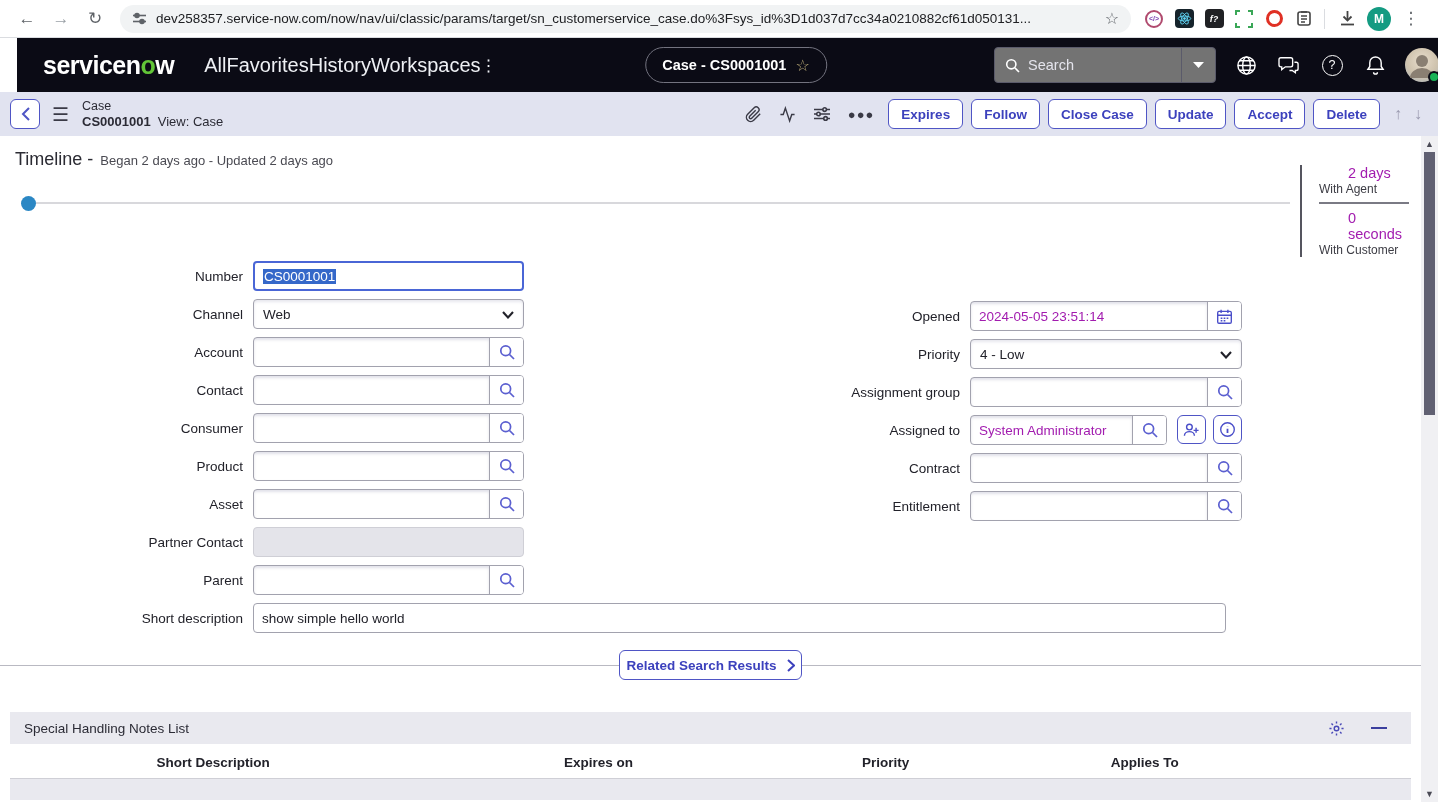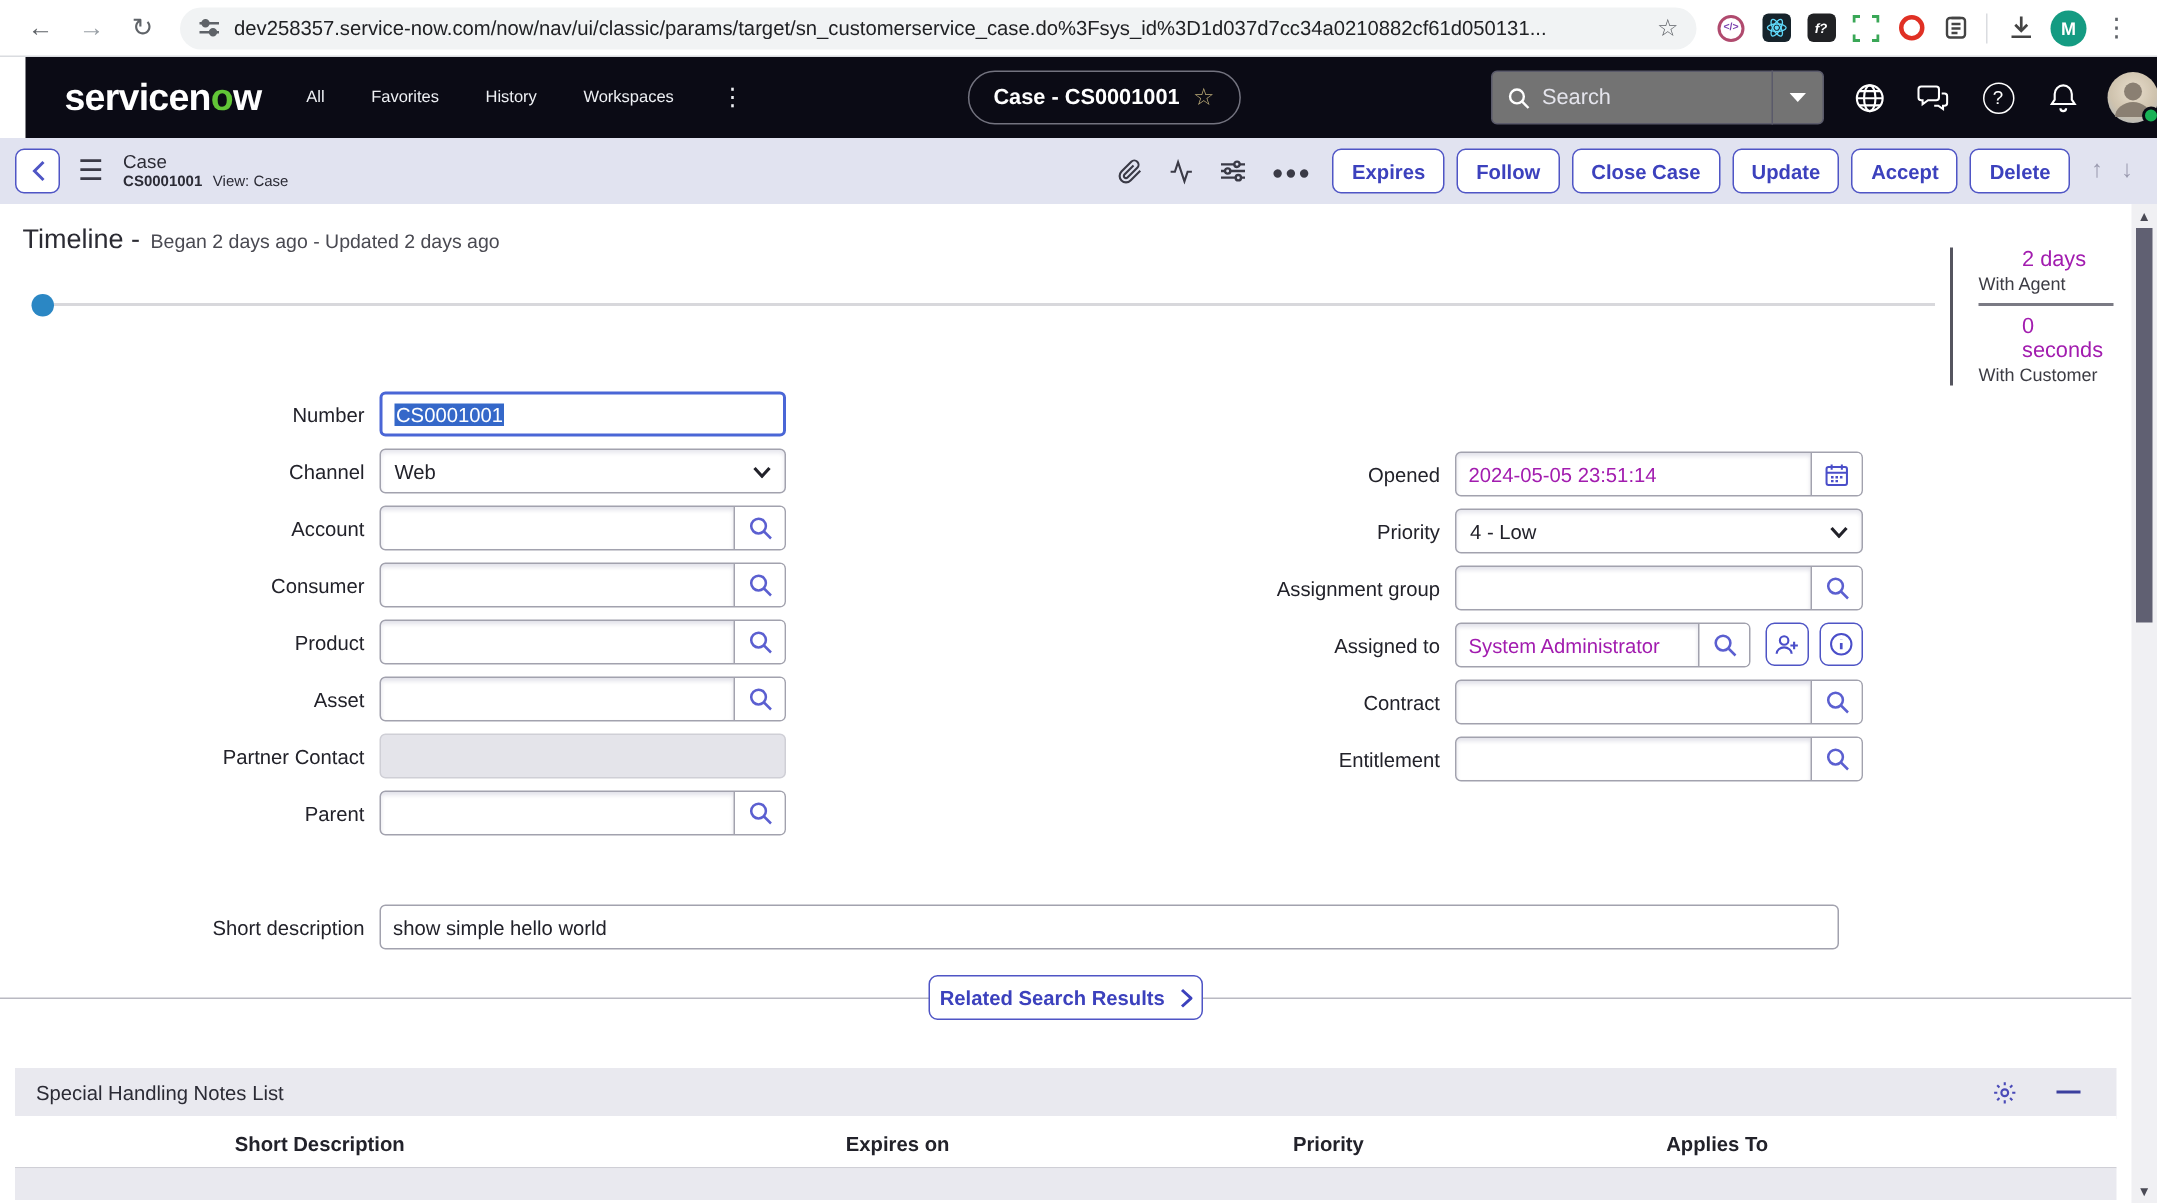--- a/index.html
+++ b/index.html
@@ -26,21 +26,21 @@
               font-size:7px; font-weight:bold; display:flex; align-items:center; justify-content:center; }
   .vsep { width:1px; height:20px; background:#dadce0; margin:0 5px; flex:0 0 auto; }
   #chr-avatar { width:24px; height:24px; border-radius:50%; background:#149b82; color:#fff; font-size:12px;
                 font-weight:bold; display:flex; align-items:center; justify-content:center; }
 
   
   #snhead { position:absolute; top:38px; left:17px; width:1438px; height:54px; background:#0b0b15;
             display:flex; align-items:center; }
   #logo { font-size:25px; font-weight:bold; color:#fff; letter-spacing:-0.5px; margin:0 30px 0 26px; }
   #logo .green { color:#62c537; }
-  .nav-item { color:#eef0f4; font-size:11px; margin-right:31px; }
+  .nav-item { color:#eef0f4; font-size:20px; }
   #nav-more { color:#eef0f4; font-size:16px; margin-right:10px; }
   #ctx-pill { position:absolute; left:50%; transform:translateX(-50%); height:36px; border:1px solid #73737f;
               border-radius:18px; display:flex; align-items:center; padding:0 16px; gap:9px; }
   #ctx-pill .t { color:#fff; font-size:14.5px; font-weight:bold; }
   #ctx-pill .star { color:#bfae79; font-size:16px; }
   #sn-right { margin-left:auto; display:flex; align-items:center; margin-right:16px; }
   #searchbox { width:222px; height:36px; background:#737373; border:1px solid #5a5a6a; border-radius:4px;
                display:flex; align-items:center;justify-content:flex-end; }
   #searchbox .mag { margin:0 8px 0 10px; display:flex; }
   #search-ph { color:#e4e4ec; font-size:14.5px; flex:1; }
@@ -55,21 +55,21 @@
                     border:2px solid #0b0b15; border-radius:50%; }
 
   
   #formbar { position:absolute; top:92px; left:0; width:1438px; height:44px; background:#e1e3f0;
              display:flex; align-items:center; padding:0 10px; }
   #back-btn { width:30px; height:30px; background:#fff; border:1px solid #4f55c5; border-radius:6px;
               display:flex; align-items:center; justify-content:center; }
   #burger { font-size:19px; color:#3a3a46; margin:0 4px 0 12px; }
   #rec-title { margin-left:9px; line-height:1.2; }
   #rec-type { font-size:12.5px; color:#2b2b35; }
-  #rec-sub { font-size:10px; color:#2b2b35; }
+  #rec-sub { font-size:13px; color:#2b2b35; }
   #rec-sub b { margin-right:7px; }
   #fb-right { margin-left:auto; display:flex; align-items:center; }
   .fb-ico { margin-right:17px; display:flex; color:#3a3a46; }
   .fb-dots { font-size:13px; color:#3a3a46; letter-spacing:1px; margin-right:14px; }
   .ui-btn { height:30px; background:#fff; border:1px solid #4f55c5; border-radius:6px; color:#3c41bd;
             font-size:13.5px; font-weight:bold; padding:0 12px; margin-right:8px; font-family:"Liberation Sans",sans-serif; }
   .nav-arrow { font-size:16px; color:#9b9bb0; margin:0 6px; }
 
   
   #content { position:absolute; top:136px; left:0; width:1421px; height:666px; background:#fff; }
@@ -353,20 +353,34 @@
                 <div class="lookupbtn">
                   <svg width="16" height="16" viewBox="0 0 16 16" fill="none" stroke="#5b5fd0" stroke-width="1.7">
                     <circle cx="6.7" cy="6.7" r="4.9"></circle>
                     <path d="M10.5 10.5 L15 15"></path>
                   </svg>
                 </div>
               </div>
             </div>
           </div>
           <div class="frow">
+            <div class="flabel">Contact</div>
+            <div class="fwrap" style="width: 271px;">
+              <div class="refbox" style="width: 271px;">
+                <div class="reftext"></div>
+                <div class="lookupbtn">
+                  <svg width="16" height="16" viewBox="0 0 16 16" fill="none" stroke="#5b5fd0" stroke-width="1.7">
+                    <circle cx="6.7" cy="6.7" r="4.9"></circle>
+                    <path d="M10.5 10.5 L15 15"></path>
+                  </svg>
+                </div>
+              </div>
+            </div>
+          </div>
+          <div class="frow">
             <div class="flabel">Consumer</div>
             <div class="fwrap" style="width: 271px;">
               <div class="refbox" style="width: 271px;">
                 <div class="reftext"></div>
                 <div class="lookupbtn">
                   <svg width="16" height="16" viewBox="0 0 16 16" fill="none" stroke="#5b5fd0" stroke-width="1.7">
                     <circle cx="6.7" cy="6.7" r="4.9"></circle>
                     <path d="M10.5 10.5 L15 15"></path>
                   </svg>
                 </div>

